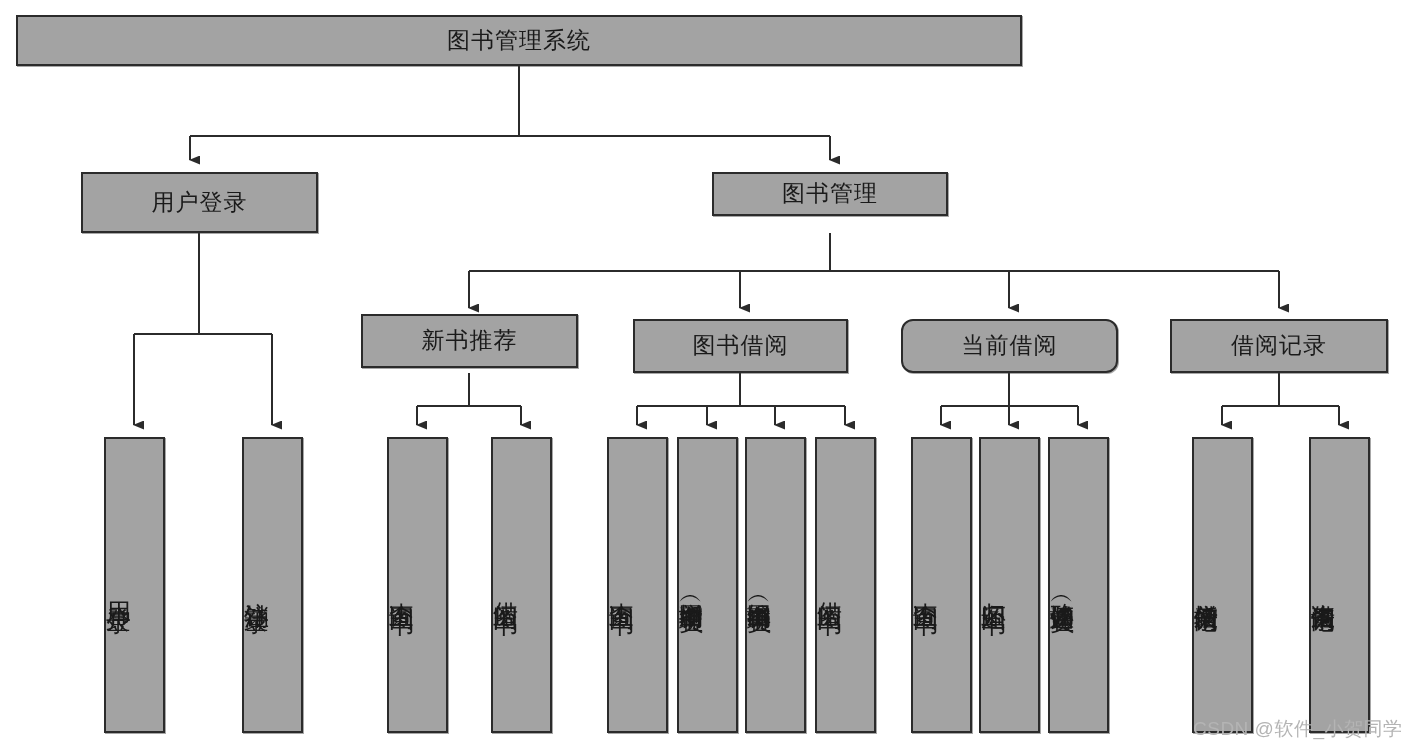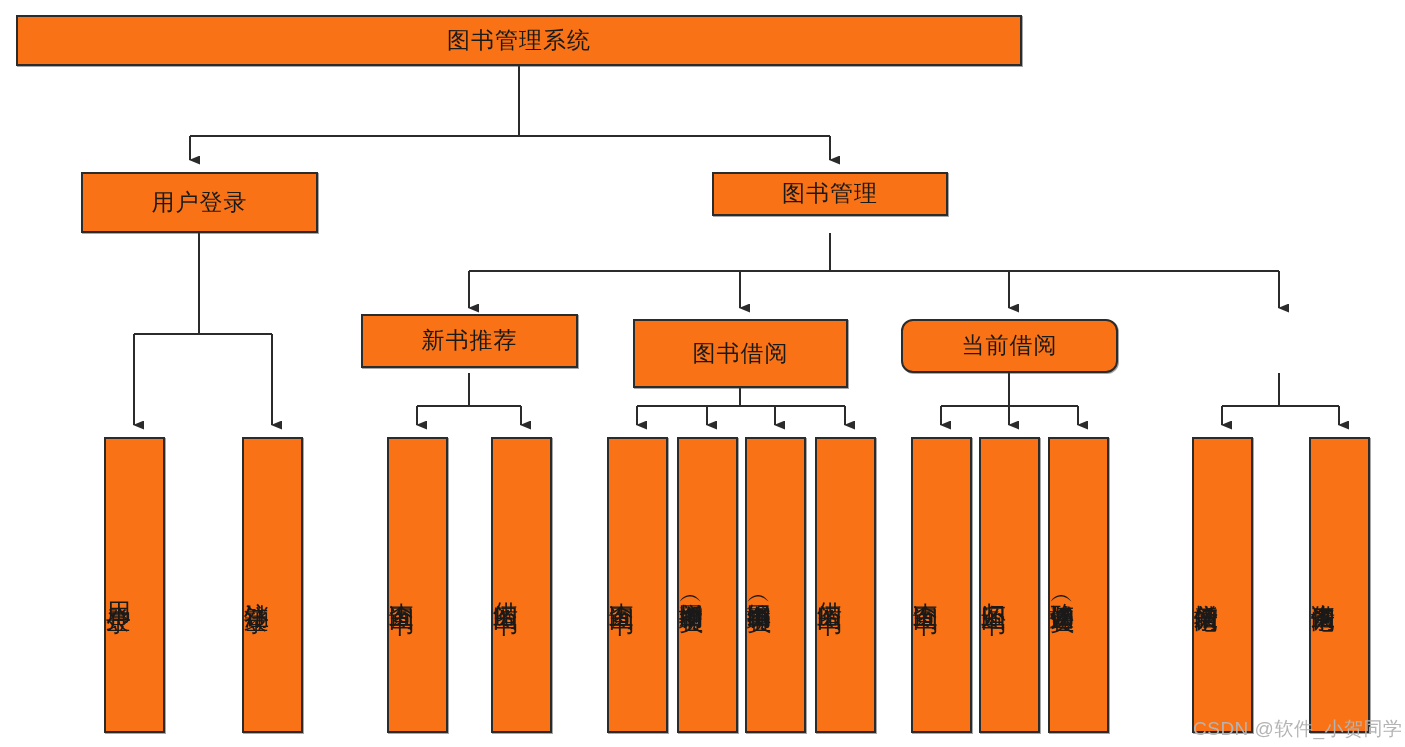--- a/index.html
+++ b/index.html
@@ -23,21 +23,21 @@
     left: 0;
     top: 0;
     width: 1405px;
     height: 747px;
     pointer-events: none;
   }
   .node {
     position: absolute;
     box-sizing: border-box;
     border: 2px solid #2b2b2b;
-    background: #f97316;
+    background: #a3a3a3;
     display: flex;
     align-items: center;
     justify-content: center;
     color: #1a1a1a;
     box-shadow: 1px 1px 0 rgba(60,60,60,0.45);
   }
   .node-label {
     display: block;
     text-align: center;
     line-height: 1.18;
@@ -139,26 +139,29 @@
   <div class="node horizontal" style="left:81px; top:172px; width:237px; height:61px;">
     <span class="node-label">用户登录</span>
   </div>
   <div class="node horizontal" style="left:712px; top:172px; width:236px; height:44px;">
     <span class="node-label">图书管理</span>
   </div>
 
   <div class="node horizontal" style="left:361px; top:314px; width:217px; height:54px;">
     <span class="node-label">新书推荐</span>
   </div>
-  <div class="node horizontal" style="left:633px; top:319px; width:215px; height:69px;">
+  <div class="node horizontal" style="left:633px; top:319px; width:215px; height:54px;">
     <span class="node-label">图书借阅</span>
   </div>
   <div class="node horizontal" style="left:901px; top:319px; width:217px; height:54px;border-radius:12px;">
     <span class="node-label">当前借阅</span>
   </div>
+  <div class="node horizontal" style="left:1170px; top:319px; width:218px; height:54px;">
+    <span class="node-label">借阅记录</span>
+  </div>
 
   <div class="node vertical" style="left:104px; top:437px; width:61px; height:296px;">
     <span class="node-label">用户登录</span>
   </div>
   <div class="node vertical" style="left:242px; top:437px; width:61px; height:296px;">
     <span class="node-label">注销登录</span>
   </div>
 
   <div class="node vertical" style="left:387px; top:437px; width:61px; height:296px;">
     <span class="node-label">查询图书</span>

